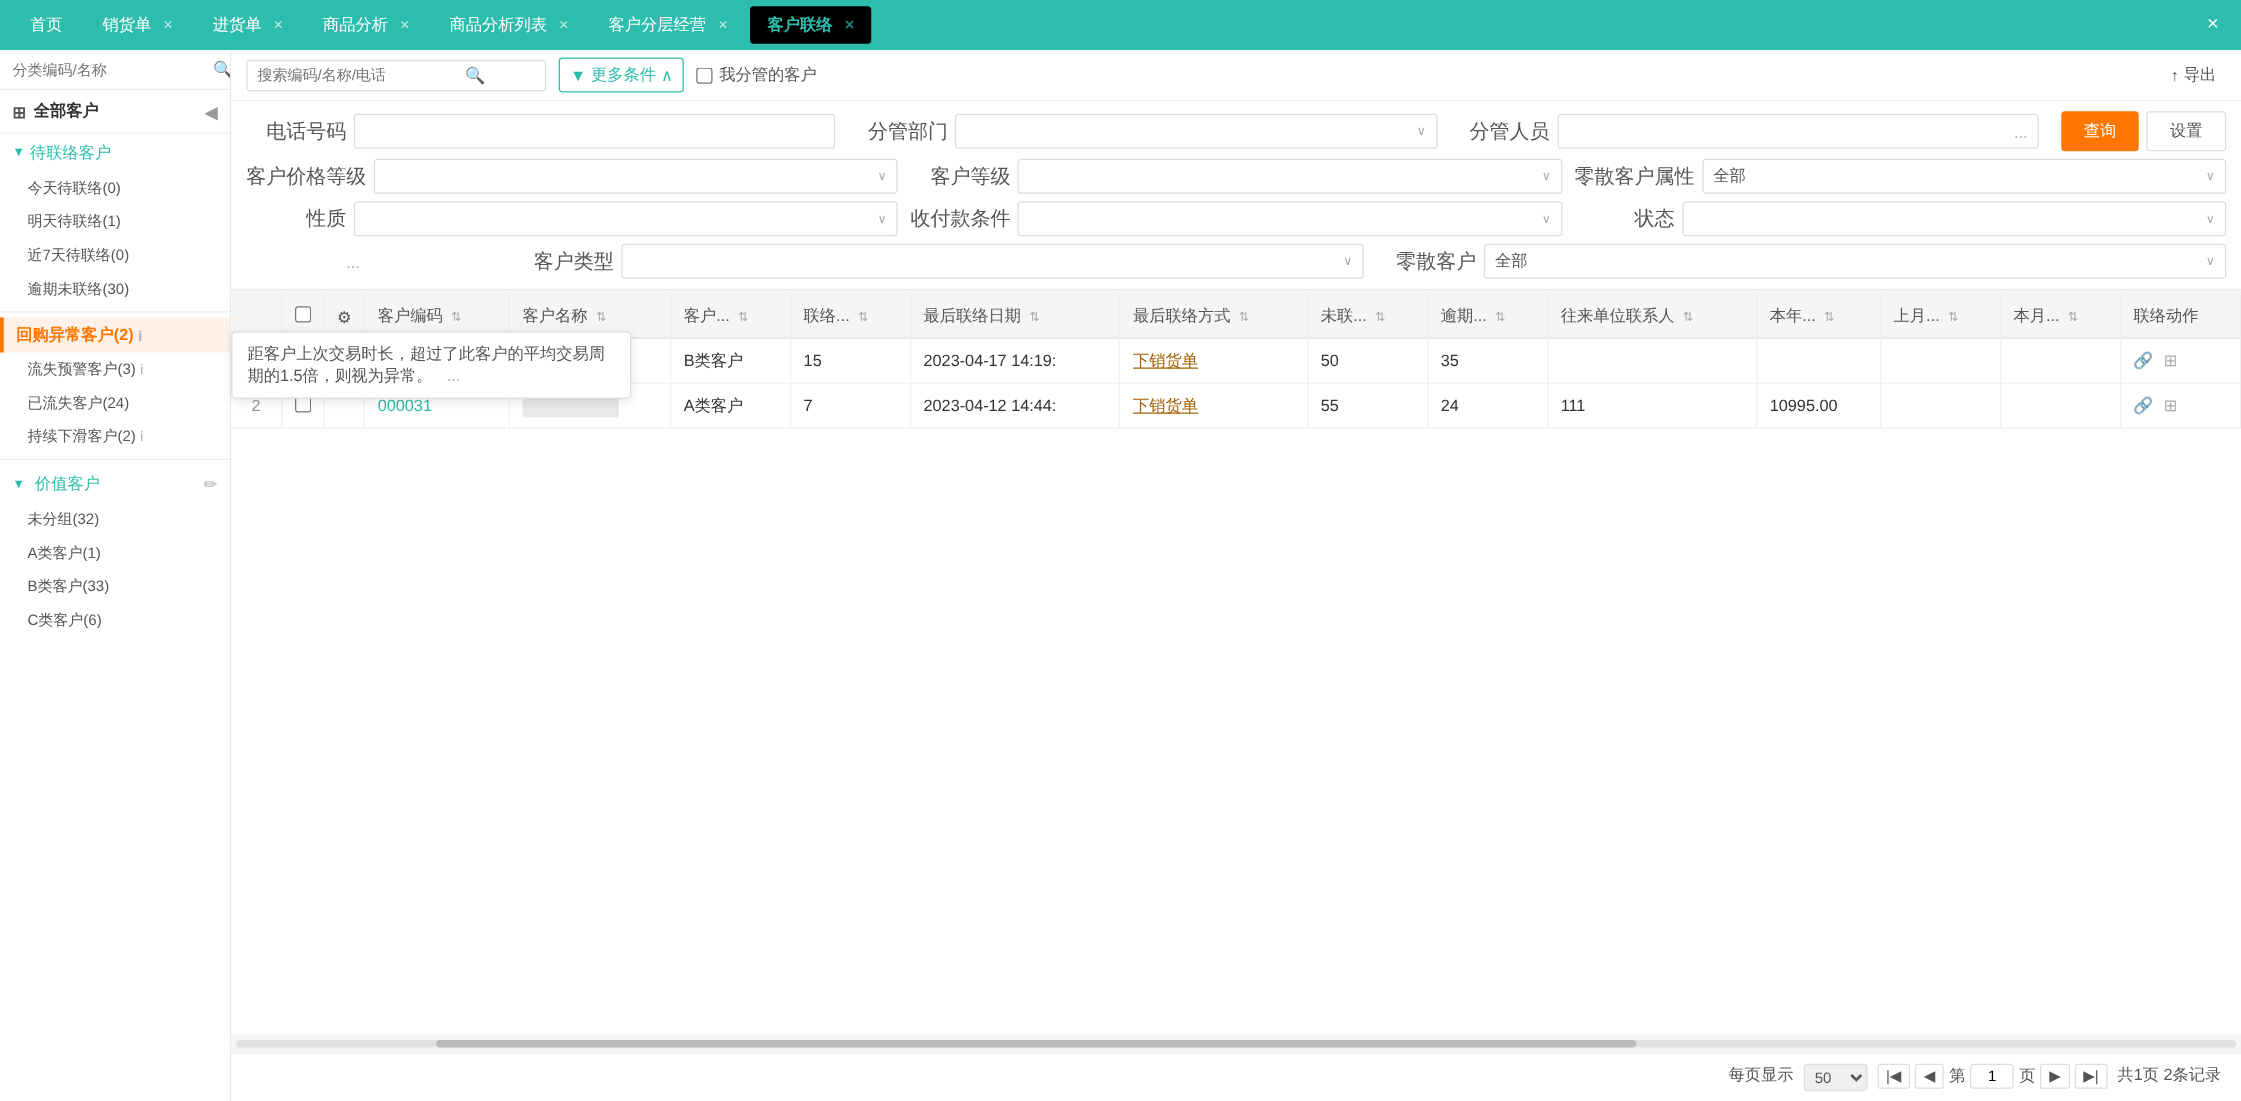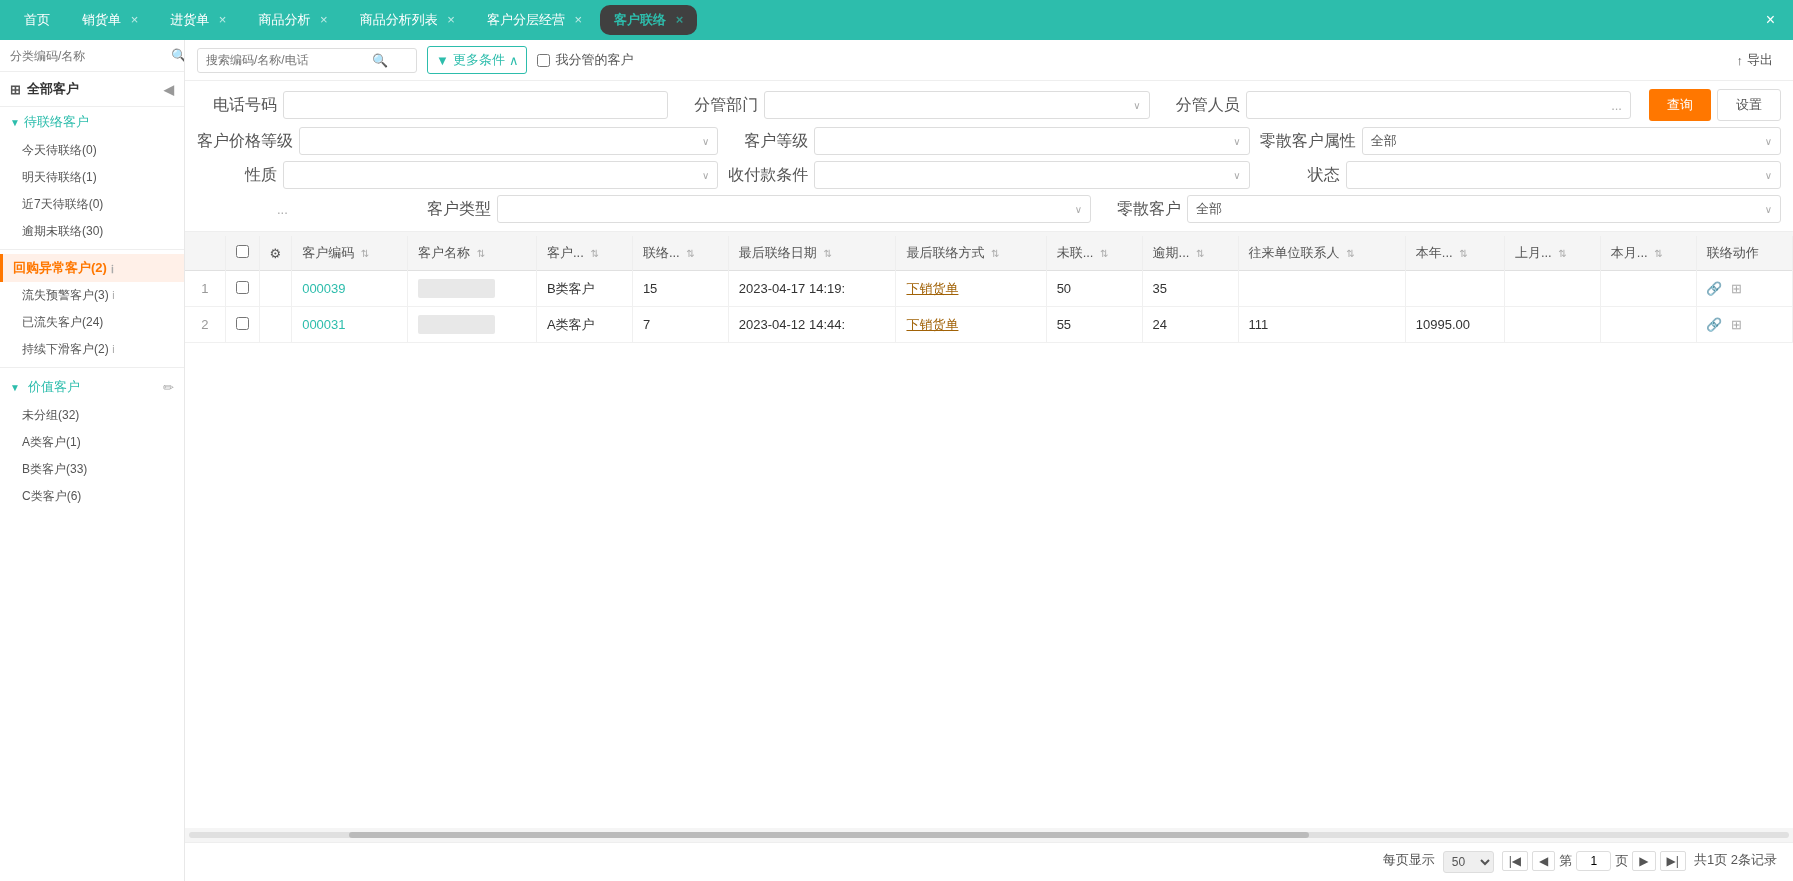--- a/index.html
+++ b/index.html
@@ -16,24 +16,23 @@
     }
     .nav-item {
       color: white;
       padding: 6px 14px;
       cursor: pointer;
       border-radius: 3px;
       white-space: nowrap;
       font-size: 13px;
     }
     .nav-item.active {
-      background: #404040;
+      background: #000000;
       color: #2dbdac;
       font-weight: bold;
-      border-radius: 10px;
     }
     .nav-item .close-x { margin-left: 6px; opacity: 0.7; }
     .nav-close-btn {
       margin-left: auto;
       color: white;
       cursor: pointer;
       font-size: 16px;
       padding: 4px 8px;
     }
 
@@ -134,21 +133,21 @@
       gap: 10px;
       flex-shrink: 0;
     }
     .filter-search {
       display: flex;
       align-items: center;
       border: 1px solid #ddd;
       border-radius: 3px;
       padding: 4px 8px;
       gap: 6px;
-      width: 220px;
+      width: 240px;
     }
     .filter-search input {
       border: none;
       outline: none;
       font-size: 12px;
       color: #999;
       width: 160px;
     }
     .filter-more {
       display: flex;
@@ -429,20 +428,24 @@
         <span>价值客户</span>
       </div>
       <span style="color:#aaa;">✏</span>
     </div>
     <div class="sidebar-item">未分组(32)</div>
     <div class="sidebar-item">A类客户(1)</div>
     <div class="sidebar-item">B类客户(33)</div>
     <div class="sidebar-item">C类客户(6)</div>
   </div>
 
+  <div class="tooltip-box" style="position:absolute; left:185px; top:265px; z-index:200;">
+    <span>距客户上次交易时长，超过了此客户的平均交易周期的1.5倍，则视为异常。</span>
+    <span style="margin-left:8px; color:#aaa;">...</span>
+  </div>
 
   <div class="content-area">
 
     <div class="filter-bar">
       <div class="filter-search">
         <input type="text" placeholder="搜索编码/名称/电话" style="">
         <span style="color:#aaa;">🔍</span>
       </div>
       <div class="filter-more">
         <span>▼</span>

